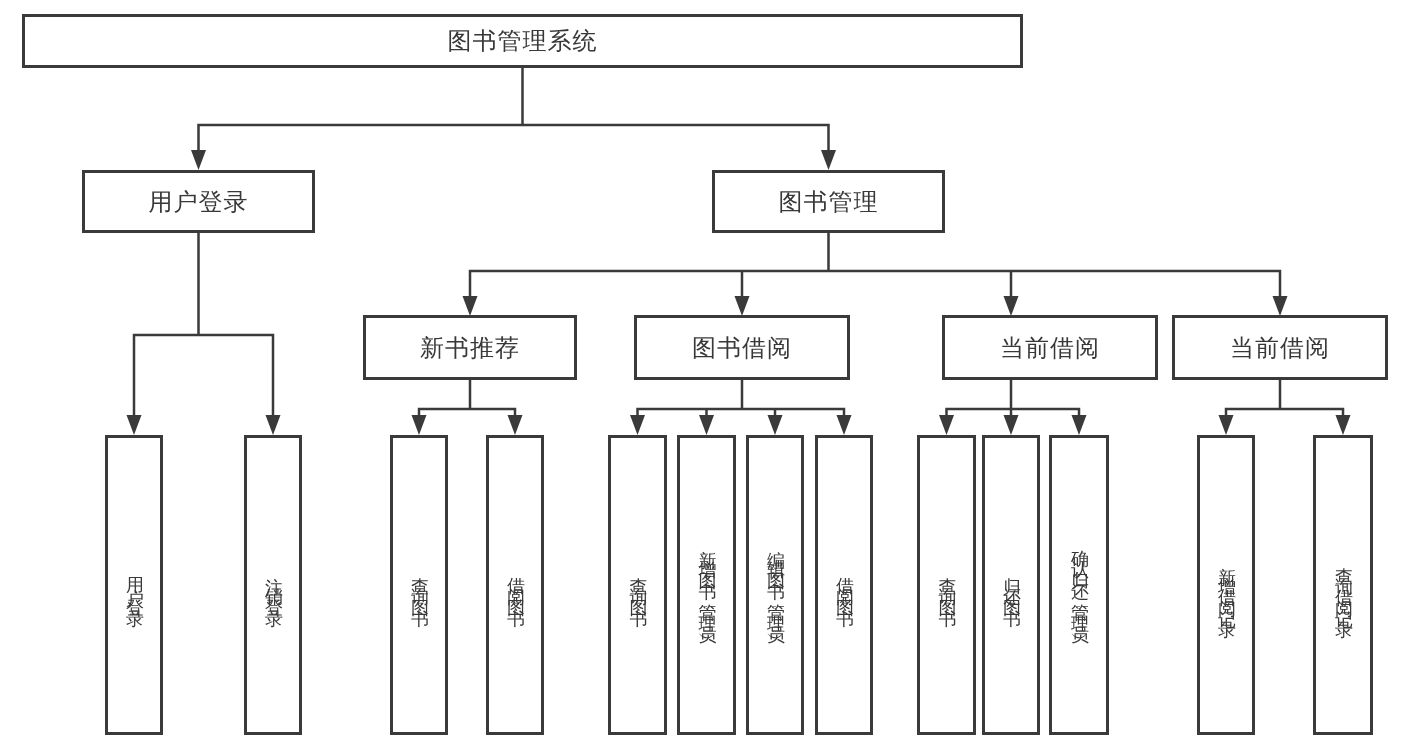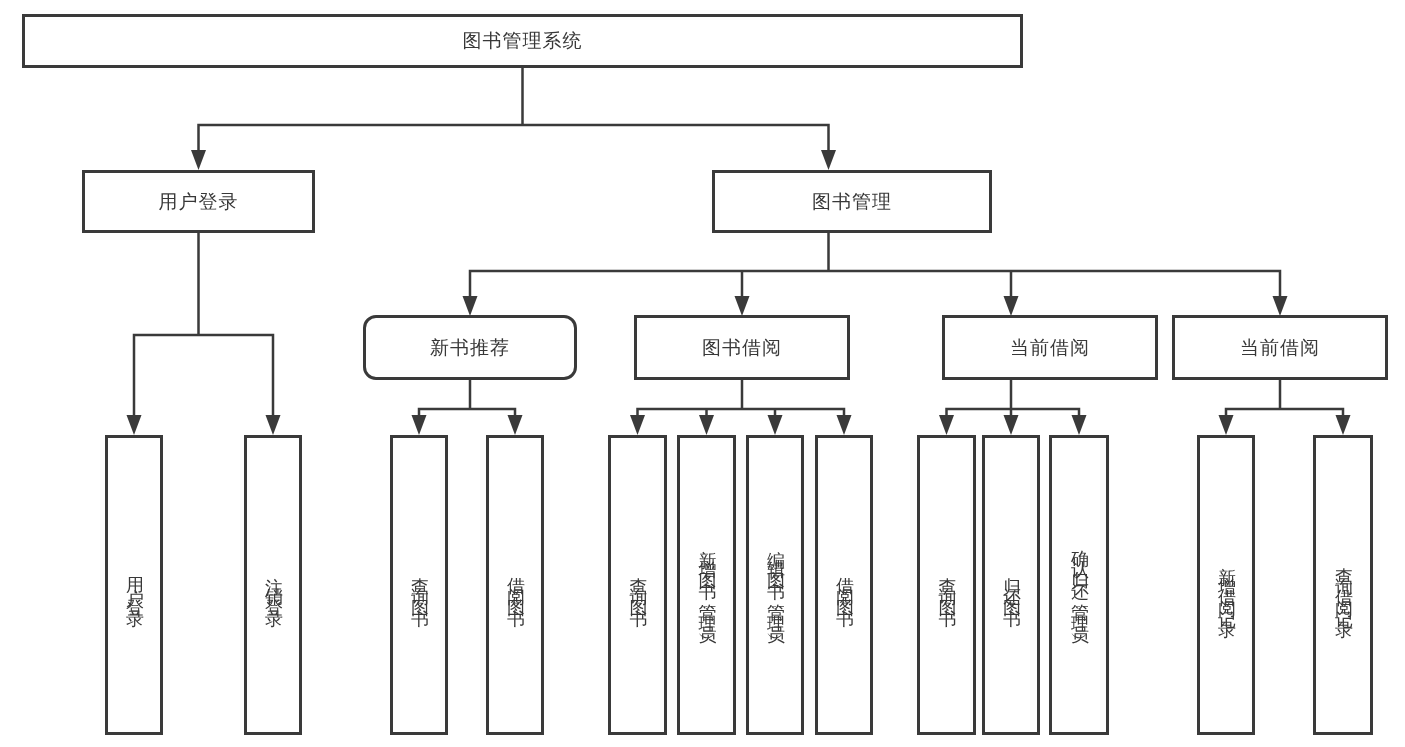--- a/index.html
+++ b/index.html
@@ -18,21 +18,21 @@
   }
   .node {
     position: absolute;
     box-sizing: border-box;
     border: 3px solid #3a3a3a;
     background: #ffffff;
     display: flex;
     align-items: center;
     justify-content: center;
     color: #383838;
-    font-size: 19px;
+    font-size: 24px;
   }
   .node.h span {
     letter-spacing: 1px;
     white-space: nowrap;
   }
   .node.v { font-size: 18px; }
   .node.v span {
     writing-mode: vertical-rl;
     text-orientation: mixed;
     letter-spacing: 0.6em;
@@ -94,25 +94,25 @@
     </g>
   </svg>
 
   <div class="node h" style="left:22px; top:14px; width:1001px; height:54px;">
     <span>图书管理系统</span>
   </div>
 
   <div class="node h" style="left:82px; top:170px; width:233px; height:63px;">
     <span>用户登录</span>
   </div>
-  <div class="node h" style="left:712px; top:170px; width:280px; height:63px;">
+  <div class="node h" style="left:712px; top:170px; width:233px; height:63px;">
     <span>图书管理</span>
   </div>
 
-  <div class="node h" style="left:363px; top:315px; width:214px; height:65px;border-radius:13px;">
+  <div class="node h" style="left:363px; top:315px; width:214px; height:65px;">
     <span>新书推荐</span>
   </div>
   <div class="node h" style="left:634px; top:315px; width:216px; height:65px;text-align:right;">
     <span>图书借阅</span>
   </div>
   <div class="node h" style="left:903px; top:315px; width:216px; height:65px;margin-left:39px;">
     <span>当前借阅</span>
   </div>
   <div class="node h" style="left:1172px; top:315px; width:216px; height:65px;">
     <span>当前借阅</span>

